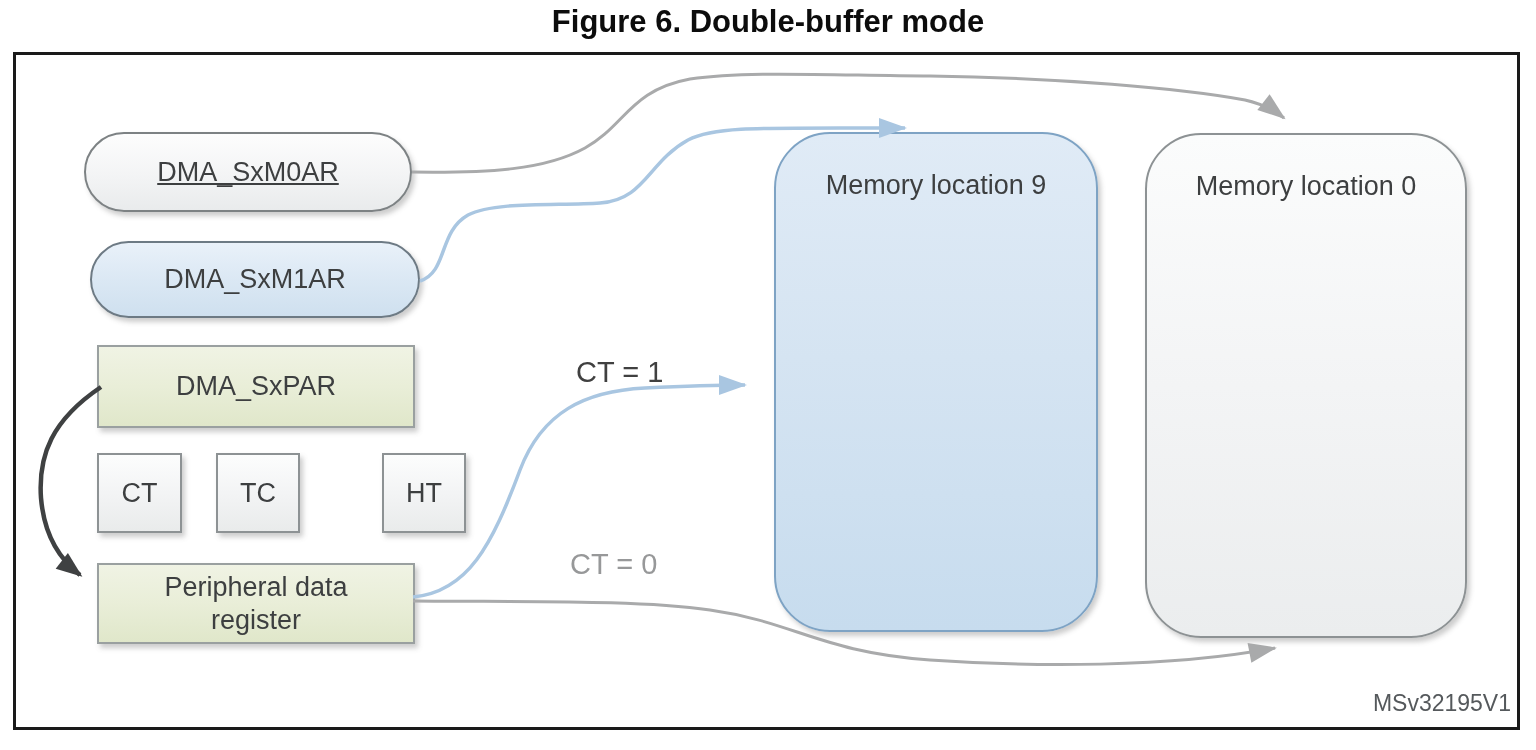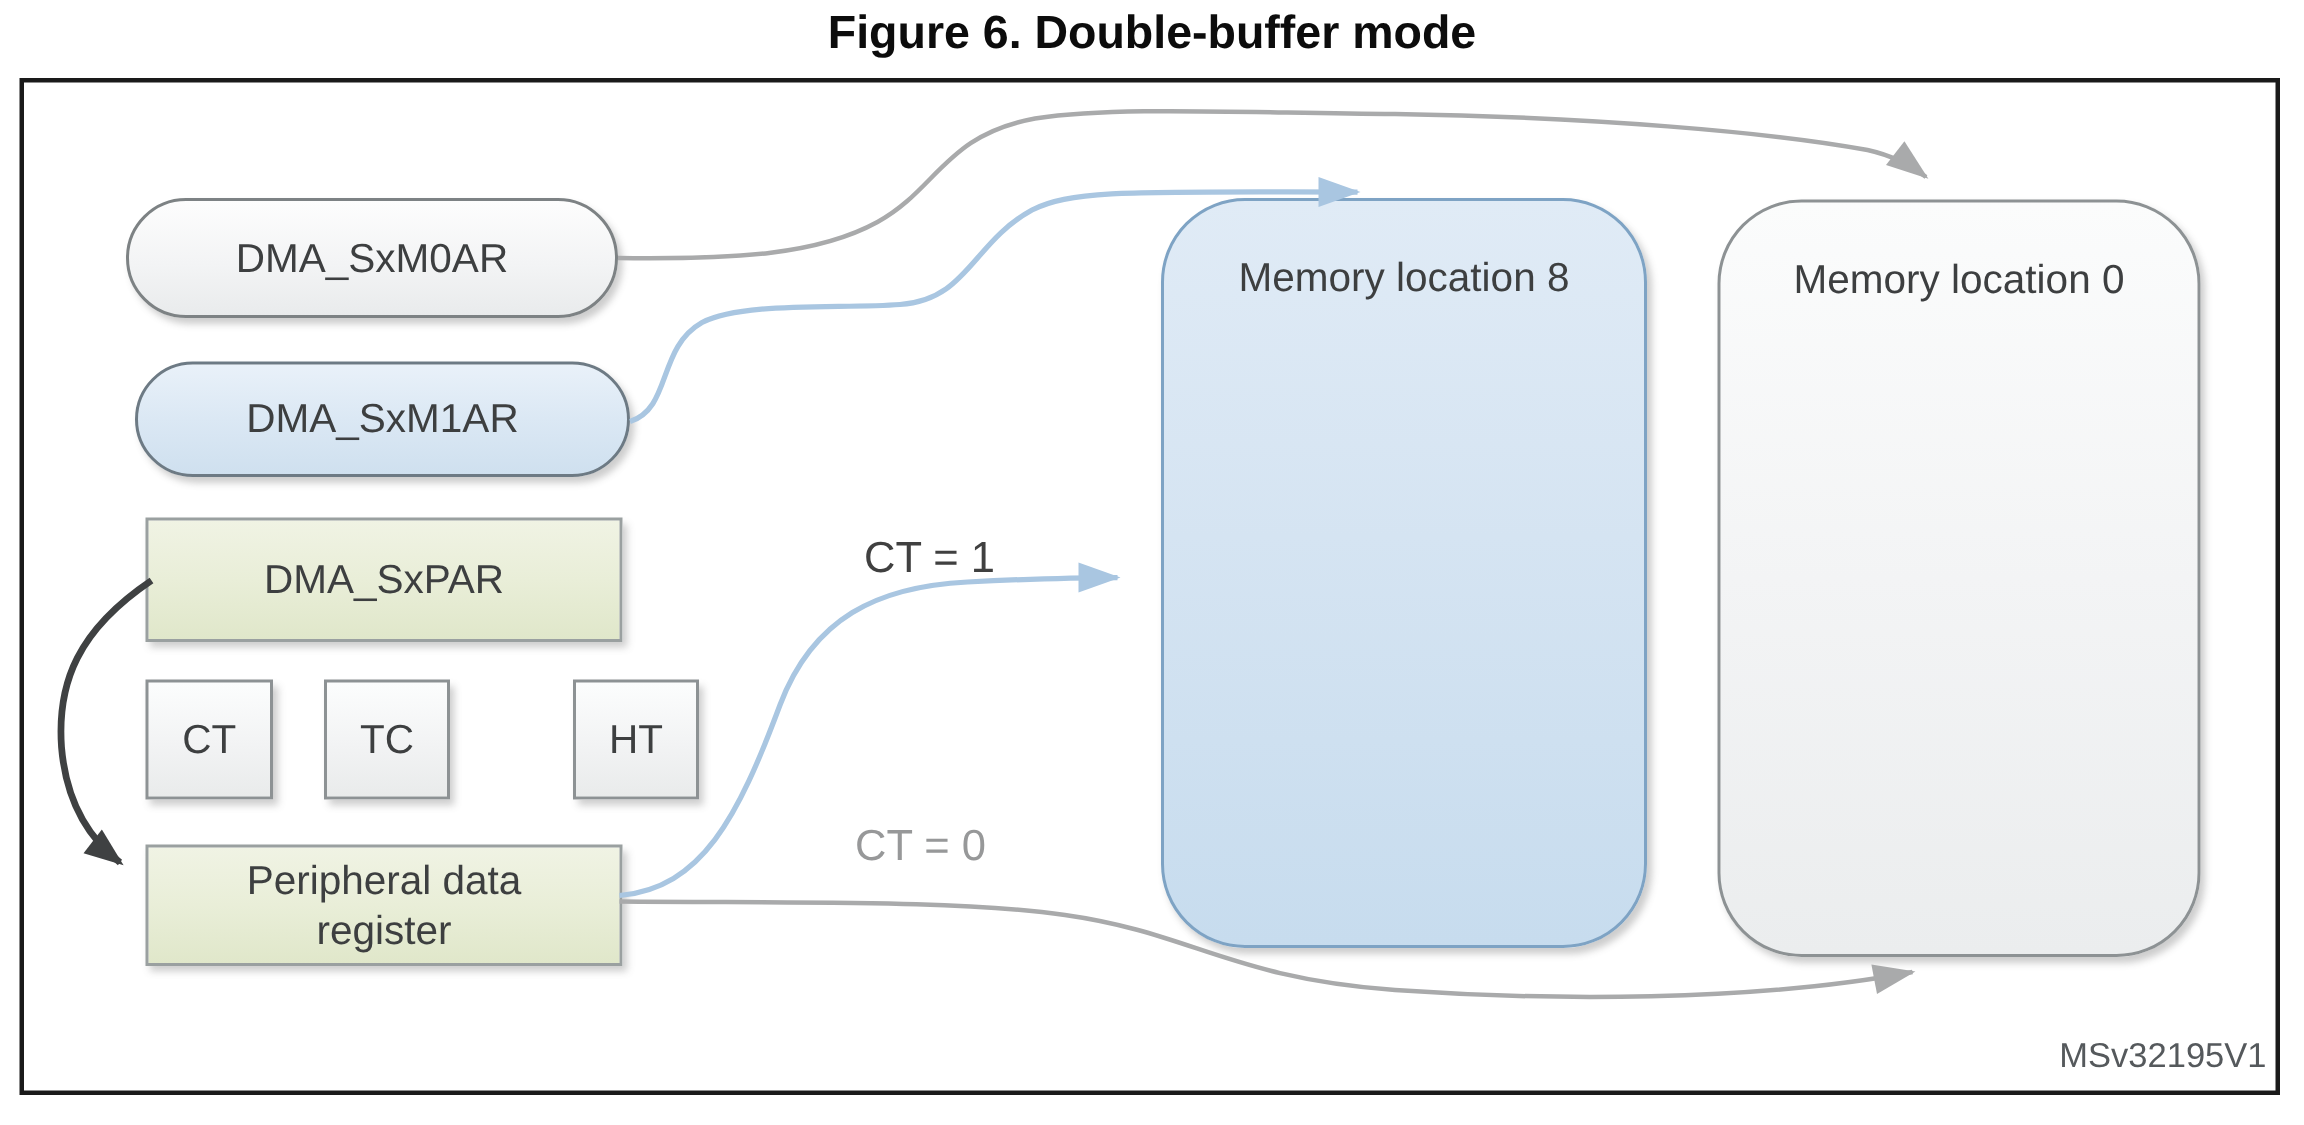--- a/index.html
+++ b/index.html
@@ -45,20 +45,21 @@
     justify-content: center;
     text-align: center;
     color: #3d3f40;
     font-size: 27px;
     box-shadow: 3px 4px 5px rgba(90,90,90,0.30);
   }
   .pill-gray {
     background: linear-gradient(180deg, #fdfdfd 0%, #f3f4f5 55%, #e9ebec 100%);
     border: 2px solid #7d8284;
     border-radius: 42px;
+    text-decoration: underline;
   }
   .pill-blue {
     background: linear-gradient(180deg, #e9f1f9 0%, #dbe8f4 50%, #cfe0ef 100%);
     border: 2px solid #6d7a84;
     border-radius: 40px;
   }
   .box-green {
     background: linear-gradient(180deg, #f0f3e4 0%, #e9eed8 50%, #e0e7ca 100%);
     border: 2px solid #9aa0a0;
   }
@@ -120,21 +121,21 @@
   <div class="node box-gray" style="left:97px; top:453px; width:85px; height:80px;">CT</div>
 
   <div class="node box-green" style="left:97px; top:345px; width:318px; height:83px;">DMA_SxPAR</div>
 
   <div class="node box-gray" style="left:216px; top:453px; width:84px; height:80px;">TC</div>
 
   <div class="node box-gray" style="left:334px; top:453px; width:84px; height:80px;margin-left:48px;">HT</div>
 
   <div class="node box-green" style="left:97px; top:563px; width:318px; height:81px; line-height:1.2; padding:0 55px;">Peripheral data register</div>
 
-  <div class="node mem mem-blue" style="left:774px; top:132px; width:324px; height:500px;">Memory location 8</div>
+  <div class="node mem mem-blue" style="left:774px; top:132px; width:324px; height:500px;">Memory location 9</div>
 
   <div class="node mem mem-gray" style="left:1145px; top:133px; width:322px; height:505px;">Memory location 0</div>
 
   <div class="flow-label lbl-blue" style="left:576px; top:356px;">CT = 1</div>
 
   <div class="flow-label lbl-gray" style="left:570px; top:548px;">CT = 0</div>
 
   <div class="watermark">MSv32195V1</div>
 
   <svg class="overlay" width="1536" height="750" viewBox="0 0 1536 750">

